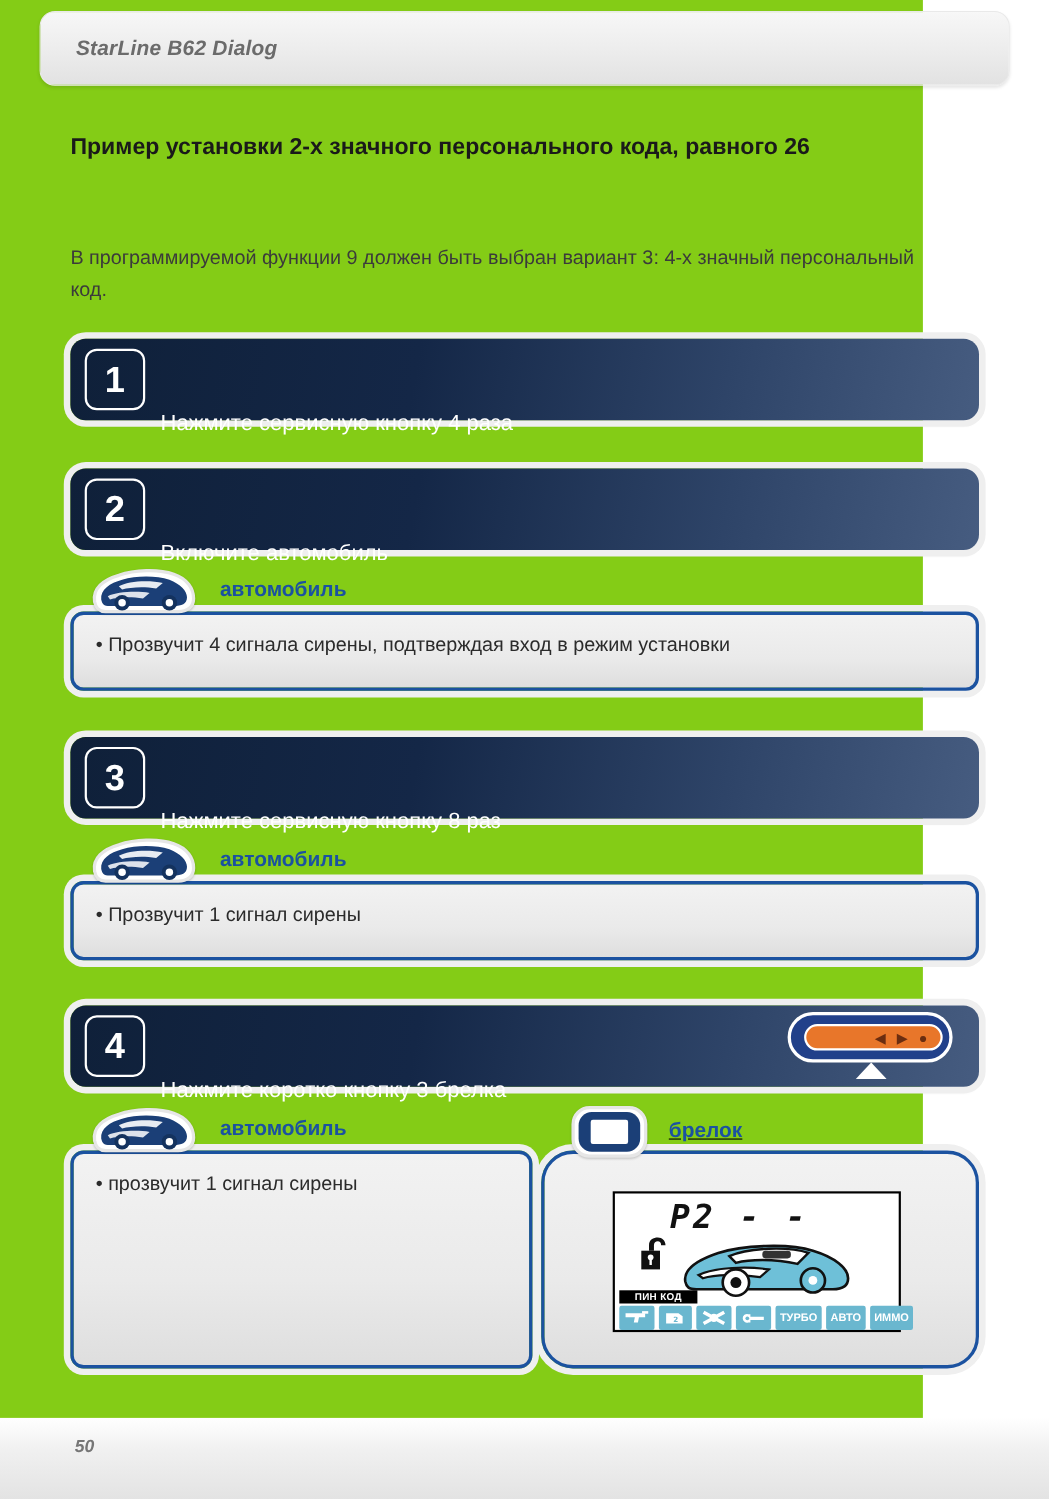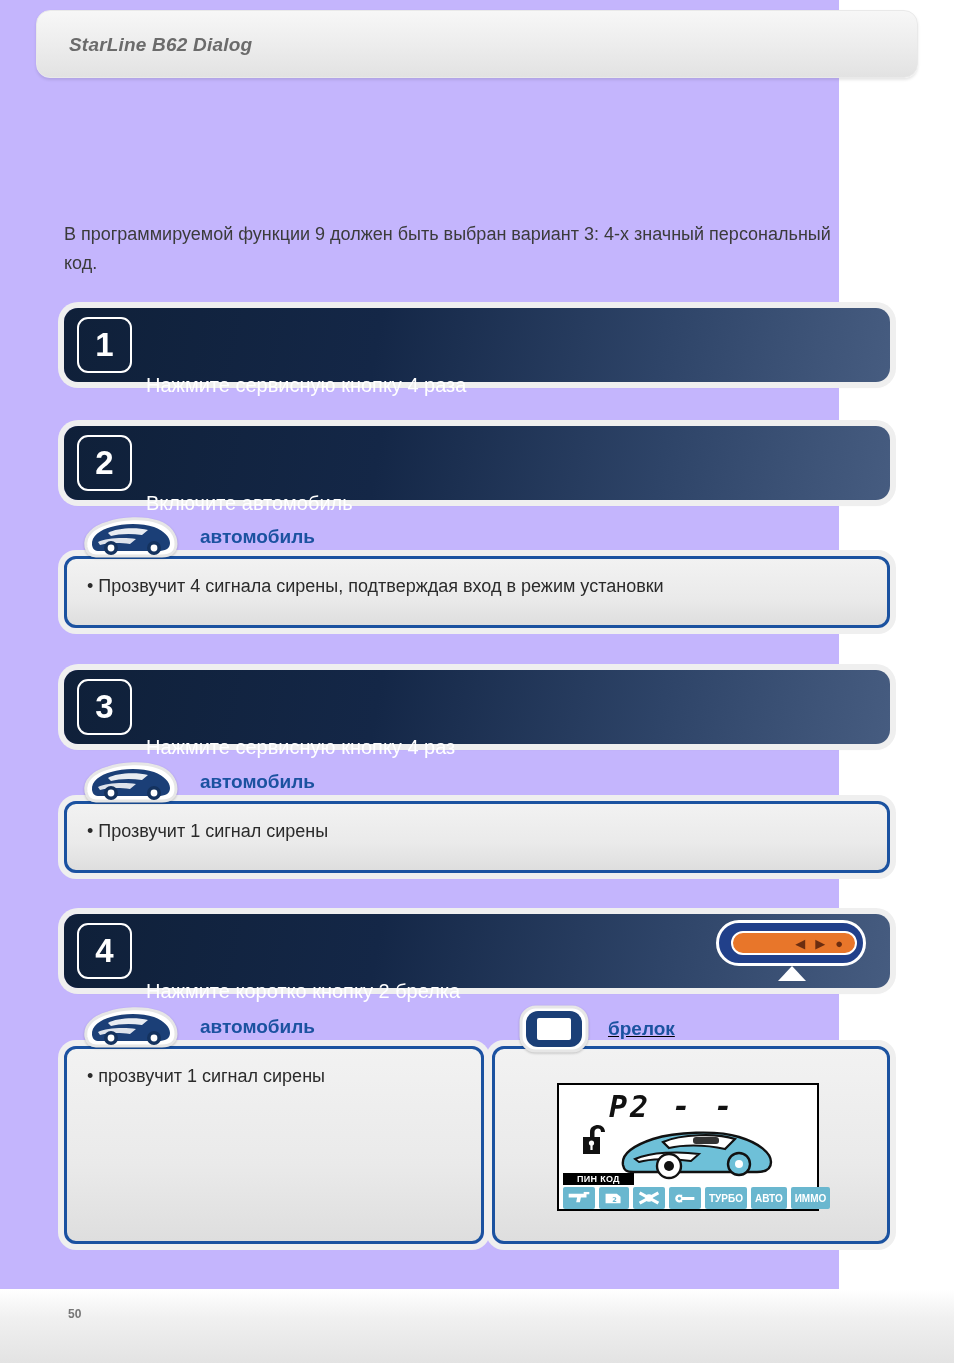--- a/index.html
+++ b/index.html
@@ -2,21 +2,21 @@
 <html><head>
 <meta charset="utf-8">
 <style>
   * { box-sizing: border-box; margin: 0; padding: 0; }
   html, body {
     width: 954px; height: 1363px;
     background: #ffffff;
     font-family: "Liberation Sans", sans-serif;
     overflow: hidden;
   }
-  .page { position: relative; width: 839px; height: 1363px; background:#c4b5fd; }
+  .page { position: relative; width: 839px; height: 1363px; background:#84cc16; }
 
   
   .header-wrap {
     position:absolute; left:36px; top:10px; width:882px; height:68px;
     border-radius: 14px;
     background: linear-gradient(180deg,#f7f7f7 0%, #ececec 55%, #e2e2e2 100%);
     border: 1px solid #e9e9e9;
     box-shadow: 0 2px 3px rgba(0,0,0,0.10);
   }
   .header-title {
@@ -128,32 +128,33 @@
     padding:0 4px; min-width:30px;
   }
 
   
   .footer {
     position:absolute; left:0; bottom:0; width:954px; height:74px;
     background: linear-gradient(180deg,#ffffff 0%, #f0f0f0 40%, #e3e3e3 100%);
   }
   .page-no {
     position:absolute; left:68px; top:18px;
-    font-size:12px; font-weight:bold; color:#767676;
+    font-size:16px; font-style:italic; font-weight:bold; color:#767676;
   }
 </style>
 </head>
 <body>
 
 <div class="page">
 
   <div class="header-wrap">
     <div class="header-title">StarLine B62 Dialog</div>
   </div>
 
+  <div class="h1">Пример установки 2-х значного персонального кода, равного 26</div>
   <div class="intro">В программируемой функции 9 должен быть выбран вариант 3: 4-х значный персональный код.</div>
 
   <div class="step" style="top:308px;">
     <div class="step-num">1</div>
     <div class="step-text">Нажмите сервисную кнопку 4 раза</div>
   </div>
 
   <div class="step" style="top:426px;">
     <div class="step-num">2</div>
     <div class="step-text">Включите автомобиль</div>
@@ -173,21 +174,21 @@
       </svg>
     </span>
     <span class="tag-label">автомобиль</span>
   </div>
   <div class="result" style="left:64px; top:556px; width:826px; height:72px;padding-left:33px;">
     <div class="result-bullet">• Прозвучит 4 сигнала сирены, подтверждая вход в режим установки</div>
   </div>
 
   <div class="step" style="top:670px;">
     <div class="step-num">3</div>
-    <div class="step-text">Нажмите сервисную кнопку 4 раз</div>
+    <div class="step-text">Нажмите сервисную кнопку 8 раз</div>
   </div>
 
   <div class="tag" style="left:78px; top:756px;">
     <span class="car-badge">
       <svg viewBox="0 0 104 52" width="104" height="52">
         <path d="M8 36 C6 24 16 16 30 12 C44 7 66 6 80 11 C92 15 98 24 98 33 C98 41 92 45 84 45 L18 45 C11 45 9 41 8 36 Z" fill="#ffffff" stroke="#e6e6e6" stroke-width="3"></path>
         <path d="M14 34 C13 25 22 19 33 16 C46 12 64 12 76 16 C86 20 92 26 92 32 C92 38 87 40 80 40 L22 40 C16 40 15 38 14 34 Z" fill="#1b3f77"></path>
         <path d="M30 22 C38 17 58 16 70 19 L64 24 C52 22 40 23 33 25 Z" fill="#ffffff" opacity="0.9"></path>
         <path d="M20 31 C28 27 46 26 58 28 L52 33 C40 31 28 32 22 34 Z" fill="#ffffff" opacity="0.85"></path>
         <circle cx="33" cy="37" r="7" fill="#14325e"></circle>
@@ -197,21 +198,21 @@
       </svg>
     </span>
     <span class="tag-label">автомобиль</span>
   </div>
   <div class="result" style="left:64px; top:801px; width:826px; height:72px;">
     <div class="result-bullet">• Прозвучит 1 сигнал сирены</div>
   </div>
 
   <div class="step" style="top:914px;">
     <div class="step-num">4</div>
-    <div class="step-text">Нажмите коротко кнопку 2 брелка</div>
+    <div class="step-text">Нажмите коротко кнопку 3 брелка</div>
     <div class="fob-btn">
       <div class="fob-outer">
         <div class="fob-pill">
           <span>◀</span>
           <span>▶</span>
           <span>●</span>
         </div>
       </div>
       <div class="fob-arrow"></div>
     </div>
@@ -239,21 +240,21 @@
   <div class="tag" style="left:518px; top:1003px;text-decoration:underline;">
     <span class="fob-badge">
       <svg viewBox="0 0 72 52" width="72" height="52">
         <rect x="3" y="4" width="66" height="44" rx="15" fill="#ffffff" stroke="#e6e6e6" stroke-width="3"></rect>
         <rect x="8" y="8" width="56" height="36" rx="12" fill="#1b3f77"></rect>
         <rect x="19" y="15" width="34" height="22" rx="2" fill="#ffffff"></rect>
       </svg>
     </span>
     <span class="tag-label">брелок</span>
   </div>
-  <div class="result" style="left:492px; top:1046px; width:398px; height:198px;">
+  <div class="result" style="left:492px; top:1046px; width:398px; height:198px;border-radius:29px;">
 
     <div class="lcd">
       <div class="lcd-p2">P2 - -</div>
 
       <span class="lock-icon">
         <svg viewBox="0 0 30 34" width="30" height="34">
           <path d="M9 14 L9 9 C9 4 13 2 17 2 C21 2 24 5 24 9 L20 9 C20 6.5 18.8 5.5 17 5.5 C15 5.5 13.5 6.8 13.5 9 L13.5 14 Z" fill="#111"></path>
           <rect x="2" y="14" width="17" height="17" fill="#111"></rect>
           <circle cx="10.5" cy="20" r="2.6" fill="#ffffff"></circle>
           <rect x="9.4" y="21" width="2.2" height="6" fill="#ffffff"></rect>

